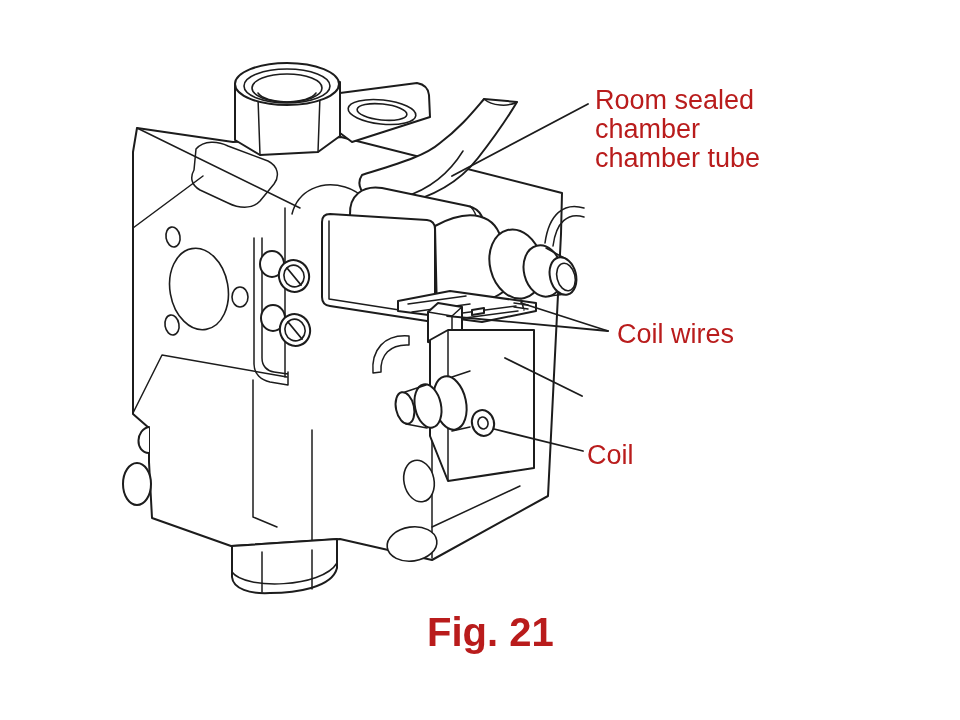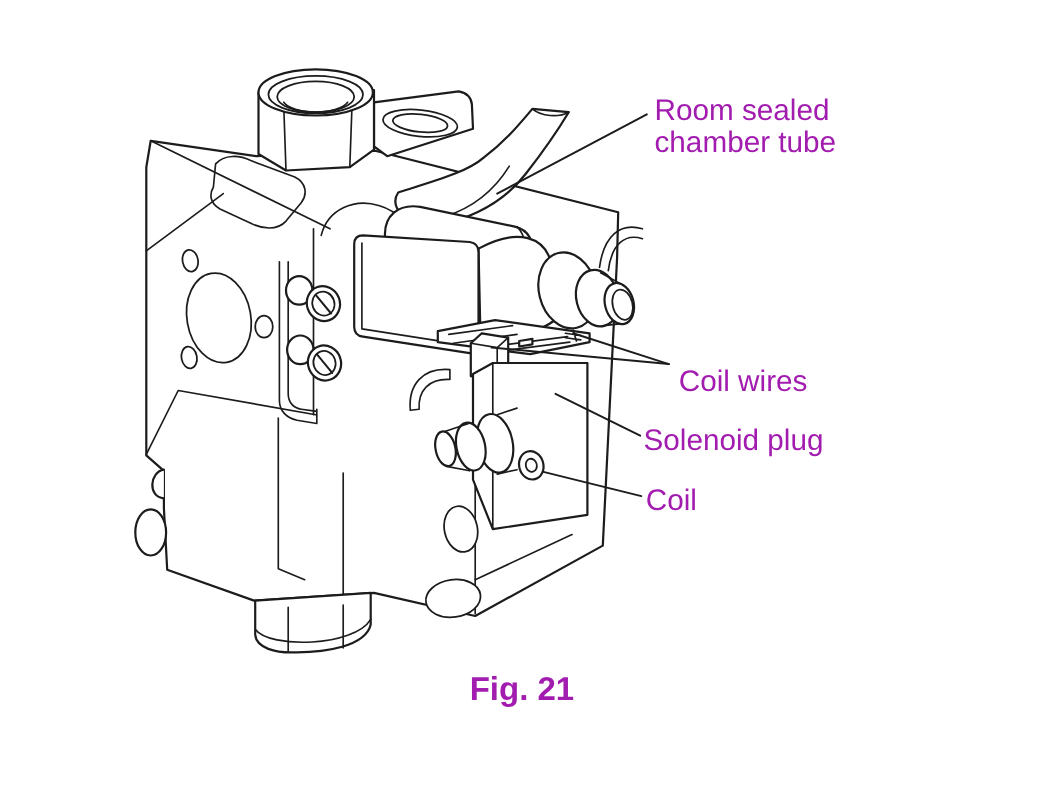--- a/index.html
+++ b/index.html
@@ -1,28 +1,28 @@
 <!DOCTYPE html>
 <html><head>
 <meta charset="utf-8">
 <style>
   html,body{margin:0;padding:0;background:#ffffff;}
   .stage{
     position:relative;width:932px;height:720px;background:#fff;
-    font-family:"Liberation Sans",sans-serif;color:#a21caf;overflow:hidden;
+    font-family:"Liberation Sans",sans-serif;color:#b91c1c;overflow:hidden;
   }
   svg{position:absolute;left:0;top:0;}
   svg *{vector-effect:non-scaling-stroke;}
   .o{fill:#fff;stroke:#1c1c1c;stroke-width:2;stroke-linejoin:round;stroke-linecap:round;}
   .i{fill:none;stroke:#1c1c1c;stroke-width:1.5;stroke-linejoin:round;stroke-linecap:round;}
   .h{fill:#fff;stroke:#1c1c1c;stroke-width:1.6;}
   .ld{fill:none;stroke:#1c1c1c;stroke-width:1.8;stroke-linecap:round;}
   .label{position:absolute;font-size:27px;line-height:29px;white-space:nowrap;}
   .label span{display:block;}
-  .caption{position:absolute;font-size:30px;font-weight:bold;white-space:nowrap;}
+  .caption{position:absolute;font-size:40px;font-weight:bold;white-space:nowrap;}
 </style>
 </head>
 <body>
 
 <div class="stage">
 
   <svg width="960" height="720" viewBox="0 0 960 720">
 
     <g>
       <path class="o" d="M137,128 L133,152 L133,414 L149,428 L149,462 L152,518
@@ -143,24 +143,24 @@
       <path class="ld" d="M588,104 L452,176"></path>
       <path class="ld" d="M608,331 L521,303"></path>
       <path class="ld" d="M608,331 L447,316"></path>
       <path class="ld" d="M582,396 L505,358"></path>
       <path class="ld" d="M583,451 L494,429"></path>
     </g>
   </svg>
 
   <div class="label" style="left:595px;top:86px;">
     <span>Room sealed</span>
+    <span>chamber</span>
     <span>chamber tube</span>
   </div>
 
-  <div class="label" style="left:617px;top:320px;margin-top:12px;">Coil wires</div>
+  <div class="label" style="left:617px;top:320px;">Coil wires</div>
 
-  <div class="label" style="left:585px;top:386px;">Solenoid plug</div>
 
   <div class="label" style="left:587px;top:441px;">Coil</div>
 
   <div class="caption" style="left:427px;top:610px;">Fig. 21</div>
 
 </div>
 
 </body></html>

